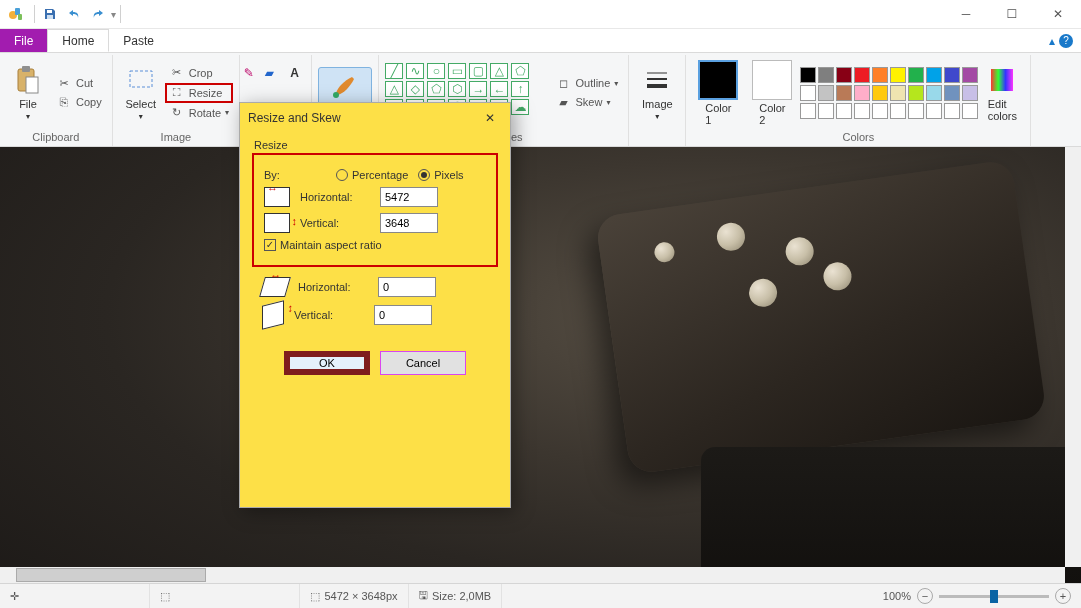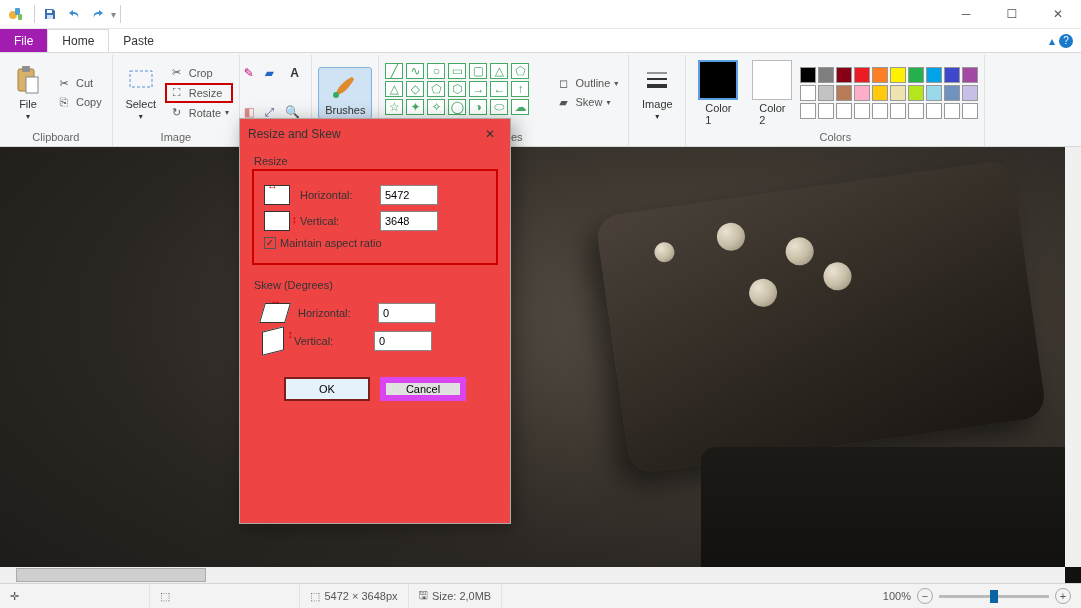--- a/index.html
+++ b/index.html
@@ -33,41 +33,41 @@
 .color-well { width: 40px; height: 40px; border: 1px solid #bbb; }
 .color-well.active { border: 2px solid #5aa0e0; }
 .palette { display: flex; flex-direction: column; gap: 2px; }
 .pal-row { display: flex; gap: 2px; }
 .swatch { width: 16px; height: 16px; border: 1px solid #999; }
 .canvas-area { position: absolute; top: 147px; left: 0; right: 0; bottom: 25px; background: #3a3632; overflow: hidden; }
 .canvas-img { width: 100%; height: 480px; background: radial-gradient(ellipse at 65% 35%, #585045 0%, #3c362f 35%, #2a2622 60%, #1b1816 100%); position: relative; }
 .flash { position: absolute; right: 50px; top: 40px; width: 420px; height: 260px; background: linear-gradient(160deg, #4a4239 0%, #2c2620 60%, #1a1612 100%); border-radius: 24px; transform: rotate(-8deg); box-shadow: -12px 12px 28px rgba(0,0,0,.5); }
 .dot { position: absolute; width: 28px; height: 28px; background: radial-gradient(circle at 35% 30%, #eae2d2 0%, #c8bfa8 50%, #8f8670 100%); border-radius: 50%; }
 .cam-base { position: absolute; right: 0; bottom: 0; width: 380px; height: 180px; background: linear-gradient(180deg,#1c1a17 0%, #0f0d0b 100%); border-top-left-radius: 14px; }
-.dialog { position: absolute; left: 239px; top: 118px; width: 272px; height: 406px; background: #ef4444; border: 1px solid #aaa; box-shadow: 4px 4px 18px rgba(0,0,0,.35); z-index: 50; }
+.dialog { position: absolute; left: 239px; top: 102px; width: 272px; height: 406px; background: #fde047; border: 1px solid #aaa; box-shadow: 4px 4px 18px rgba(0,0,0,.35); z-index: 50; }
 .dlg-title { height: 30px; display: flex; align-items: center; padding: 0 8px; font-size: 12px; color: #333; }
 .dlg-close { margin-left: auto; width: 24px; height: 24px; display: flex; align-items: center; justify-content: center; cursor: pointer; }
 .dlg-body { padding: 0 12px 12px 12px; }
 .fieldset-label { font-size: 11px; color: #333; margin: 6px 0 2px 2px; }
 .red-box { border: 2px solid #c00; padding: 8px 10px 8px 10px; }
 .row { display: flex; align-items: center; gap: 10px; margin: 6px 0; font-size: 11px; color: #333; }
 .row .lab { width: 62px; }
 .row input[type=text] { width: 58px; height: 20px; border: 1px solid #888; padding: 0 4px; font-size: 11px; text-align: left; }
 .radio, .check { display: flex; align-items: center; gap: 4px; cursor: pointer; }
 .rcircle { width: 12px; height: 12px; border: 1px solid #555; border-radius: 50%; display: flex; align-items: center; justify-content: center; }
 .rcircle.sel::after { content: ""; width: 6px; height: 6px; background: #333; border-radius: 50%; }
 .cbox { width: 12px; height: 12px; border: 1px solid #555; display: flex; align-items: center; justify-content: center; font-size: 10px; line-height: 10px; }
 .thumb { width: 26px; height: 20px; border: 1px solid #333; background: #fff; position: relative; }
 .thumb .arr-h { position: absolute; top: -7px; left: 2px; color: #c00; font-size: 11px; }
 .thumb-v .arr-v { position: absolute; right: -8px; top: 1px; color: #c00; font-size: 11px; }
 .skew-thumb { width: 26px; height: 20px; transform: skewX(-16deg); border: 1px solid #333; background: #fff; position: relative; }
 .skew-thumb-v { width: 22px; height: 24px; transform: skewY(-14deg); border: 1px solid #333; background: #fff; position: relative; }
 .btnbar { display: flex; gap: 10px; justify-content: center; margin-top: 14px; }
-.dlg-btn { width: 86px; height: 24px; border: 6px solid #d946ef; background: #e1e1e1; font-size: 11px; cursor: pointer; }
-.dlg-btn.primary { border: 2px solid #7f1d1d; background: #e5f1fb; }
+.dlg-btn { width: 86px; height: 24px; border: 1px solid #d946ef; background: #e1e1e1; font-size: 11px; cursor: pointer; }
+.dlg-btn.primary { border: 6px solid #7f1d1d; background: #e5f1fb; }
 .hscroll { position: absolute; left: 0; right: 16px; bottom: 25px; height: 16px; background: #f0f0f0; display: flex; align-items: center; }
 .hsc-thumb { position: absolute; left: 16px; width: 190px; height: 14px; background: #cfcfcf; border: 1px solid #aaa; top: 1px; }
 .vscroll { position: absolute; right: 0; top: 147px; bottom: 41px; width: 16px; background: #f0f0f0; }
 .statusbar { position: absolute; left: 0; right: 0; bottom: 0; height: 25px; background: #f3f3f3; border-top: 1px solid #d5d5d5; display: flex; align-items: center; font-size: 11px; color: #555; }
 .sb-cell { display: flex; align-items: center; gap: 4px; padding: 0 10px; border-right: 1px solid #e2e2e2; height: 100%; }
 .zoom { margin-left: auto; display: flex; align-items: center; gap: 6px; padding: 0 10px; }
 .zslider { width: 110px; height: 3px; background: #bbb; position: relative; }
 .zslider .zt { position: absolute; left: 50%; top: -5px; width: 8px; height: 13px; background: #0a64a4; transform: translateX(-50%); }
 .ic svg { display: block; }
 </style>
@@ -311,20 +311,37 @@
             <div class="swatch" style="background: rgb(255, 255, 255);"></div>
             <div class="swatch" style="background: rgb(255, 255, 255);"></div>
             <div class="swatch" style="background: rgb(255, 255, 255);"></div>
             <div class="swatch" style="background: rgb(255, 255, 255);"></div>
             <div class="swatch" style="background: rgb(255, 255, 255);"></div>
             <div class="swatch" style="background: rgb(255, 255, 255);"></div>
             <div class="swatch" style="background: rgb(255, 255, 255);"></div>
             <div class="swatch" style="background: rgb(255, 255, 255);"></div>
           </div>
         </div>
+      <div class="vbtn">
+        <div class="ic">
+            <svg width="28" height="28" viewBox="0 0 28 28">
+              <defs>
+                <linearGradient id="g1">
+                  <stop offset="0" stop-color="#f33"></stop>
+                  <stop offset=".33" stop-color="#3f3"></stop>
+                  <stop offset=".66" stop-color="#33f"></stop>
+                  <stop offset="1" stop-color="#f3f"></stop>
+                </linearGradient>
+              </defs>
+              <rect x="3" y="3" width="22" height="22" fill="url(#g1)"></rect>
+            </svg>
+          </div>
+        <span style="white-space:pre;">Edit
+colors</span>
+      </div>
     </div>
     <div class="rg-label">Colors</div>
   </div>
 </div>
 
 <div class="canvas-area">
   <div class="canvas-img">
     <div class="flash">
       <div class="dot" style="top:34px;left:54px;width:20px;height:20px;"></div>
       <div class="dot" style="top:24px;left:118px;"></div>
@@ -342,20 +359,31 @@
 
 <div class="dialog">
   <div class="dlg-title">
     <span>Resize and Skew</span>
     <div class="dlg-close">✕</div>
   </div>
   <div class="dlg-body">
     <div class="fieldset-label">Resize</div>
     <div class="red-box">
       <div class="row">
+        <span class="lab">By:</span>
+        <label class="radio">
+            <span class="rcircle"></span>
+            <span>Percentage</span>
+          </label>
+        <label class="radio">
+            <span class="rcircle sel"></span>
+            <span>Pixels</span>
+          </label>
+      </div>
+      <div class="row">
         <div class="thumb">
             <span class="arr-h">↔</span>
           </div>
         <span style="width:70px;">Horizontal:</span>
         <input type="text" value="5472" style="">
       </div>
       <div class="row">
         <div class="thumb thumb-v">
             <span class="arr-v">↕</span>
           </div>
@@ -363,21 +391,20 @@
         <input type="text" value="3648" style="">
       </div>
       <div class="row">
         <label class="check">
             <span class="cbox">✓</span>
             <span>Maintain aspect ratio</span>
           </label>
       </div>
     </div>
 
-    <div class="fieldset-label" style="margin-top:14px;">Skew (Degrees)</div>
     <div style="padding:4px 10px;">
       <div class="row">
         <div class="skew-thumb">
             <span style="position:absolute;top:-10px;left:4px;color:#c00;font-size:11px;">↔</span>
           </div>
         <span style="width:70px;">Horizontal:</span>
         <input type="text" value="0" style="">
       </div>
       <div class="row">
         <div class="skew-thumb-v">

